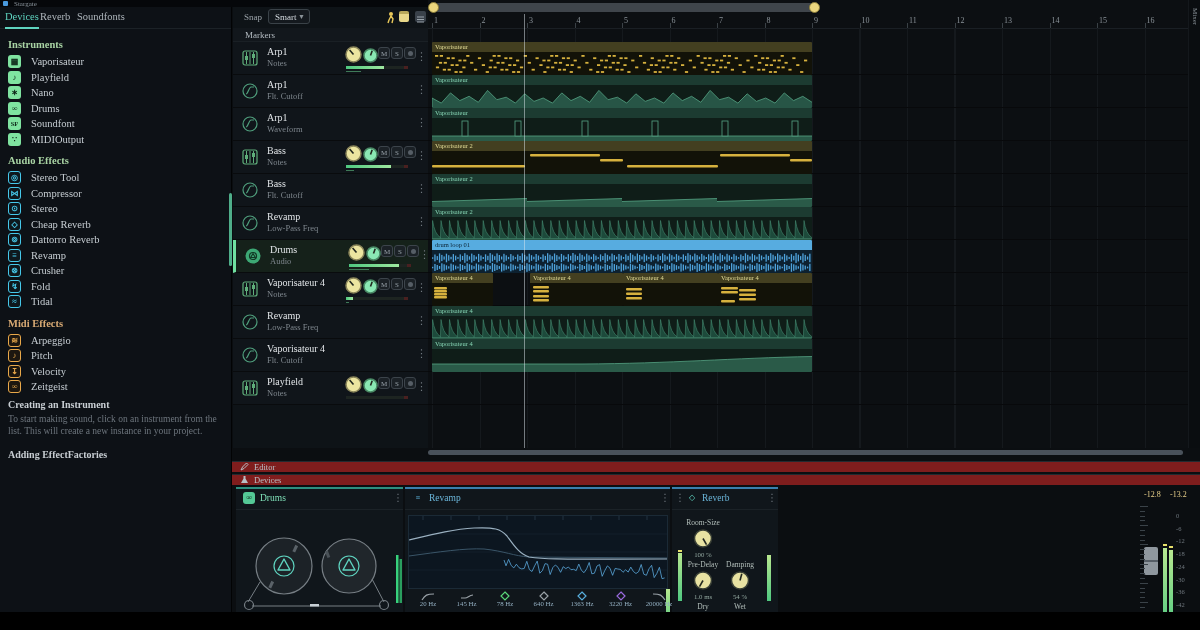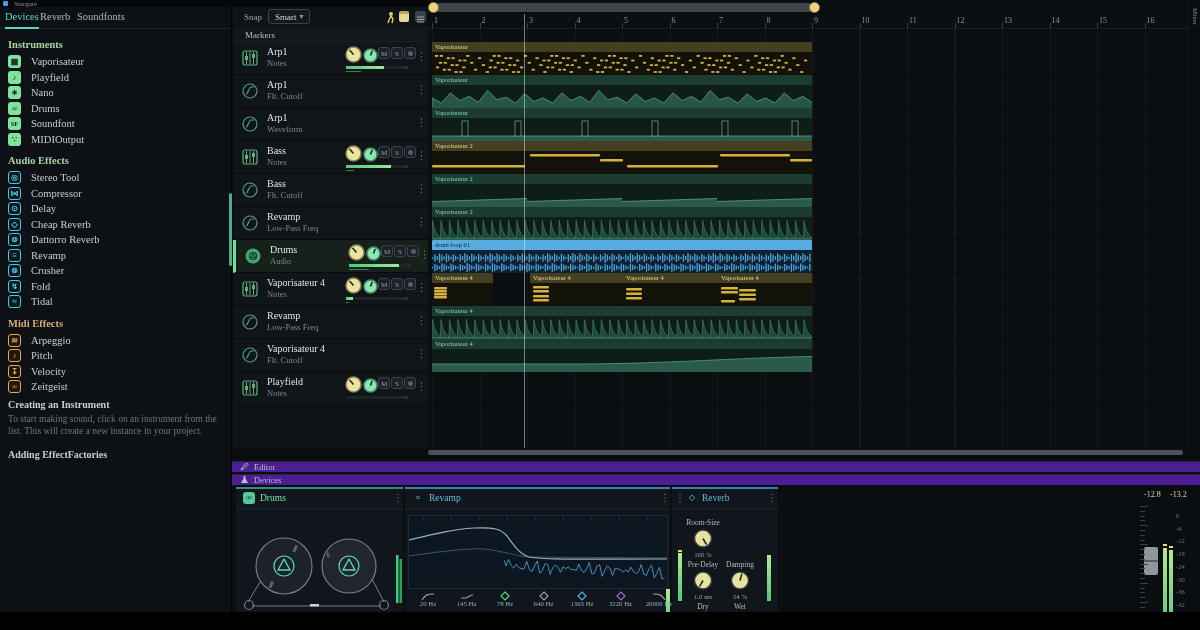--- a/index.html
+++ b/index.html
@@ -68,21 +68,21 @@
   .clipbody{display:block;}
   .clip.note .clipbody{background:#121208;}
   .clip.autom .clipbody{background:#0f1d18;}
   .clip.audio .clipbody{background:#0d2130;}
   .playhead{position:absolute;left:96px;top:14px;width:1px;height:434px;background:rgba(222,232,238,0.5);}
   .rightstrip{left:1188px;top:0;width:12px;height:448px;background:#0a0d10;border-left:1px solid #14181c;box-sizing:border-box;}
   .vtab{position:absolute;left:2px;top:8px;font-size:7px;color:#8a9298;writing-mode:vertical-rl;cursor:pointer;}
   
   .bottom{left:232px;top:448px;width:968px;height:182px;background:#0b0e11;}
   .hthumb{position:absolute;left:196px;top:2px;width:755px;height:5px;border-radius:3px;background:#49515a;cursor:pointer;}
-  .cbar{position:absolute;left:0;width:100%;height:11px;background:#4c1d95;border-top:1px solid #232a30;
+  .cbar{position:absolute;left:0;width:100%;height:11px;background:#7f1d1d;border-top:1px solid #232a30;
         font-size:8.5px;color:#b8c0c6;line-height:11px;padding-left:8px;box-sizing:border-box;cursor:pointer;}
   .cbar svg{vertical-align:-1px;margin-right:5px;}
   .panel{position:absolute;top:39px;height:143px;background:#10161b;border-top:2px solid #2e8f7f;box-sizing:border-box;}
   .panel.blue{border-top-color:#3a7fae;}
   .phead{position:absolute;left:0;top:0;width:100%;height:20px;border-bottom:1px solid #1b2227;}
   .pname{position:absolute;top:4px;font-size:9.5px;}
   .pkebab{position:absolute;top:3px;font-size:10px;color:#70787f;cursor:pointer;}
   .picon{position:absolute;top:3px;width:12px;height:12px;border-radius:3px;text-align:center;font-size:8px;line-height:12px;}
   .bandlbl{position:absolute;font-size:6.8px;color:#92aec0;transform:translateX(-50%);white-space:nowrap;}
   .knoblbl{position:absolute;font-size:7.5px;color:#b2beba;transform:translateX(-50%);white-space:nowrap;}
@@ -142,21 +142,21 @@
         <div class="side-item">
           <span class="side-icon fx">◎</span>
           <span class="side-label">Stereo Tool</span>
         </div>
         <div class="side-item">
           <span class="side-icon fx">⋈</span>
           <span class="side-label">Compressor</span>
         </div>
         <div class="side-item">
           <span class="side-icon fx">⊙</span>
-          <span class="side-label">Delay</span>
+          <span class="side-label">Stereo</span>
         </div>
         <div class="side-item">
           <span class="side-icon fx">◇</span>
           <span class="side-label">Cheap Reverb</span>
         </div>
         <div class="side-item">
           <span class="side-icon fx">⊚</span>
           <span class="side-label">Dattorro Reverb</span>
         </div>
         <div class="side-item">

